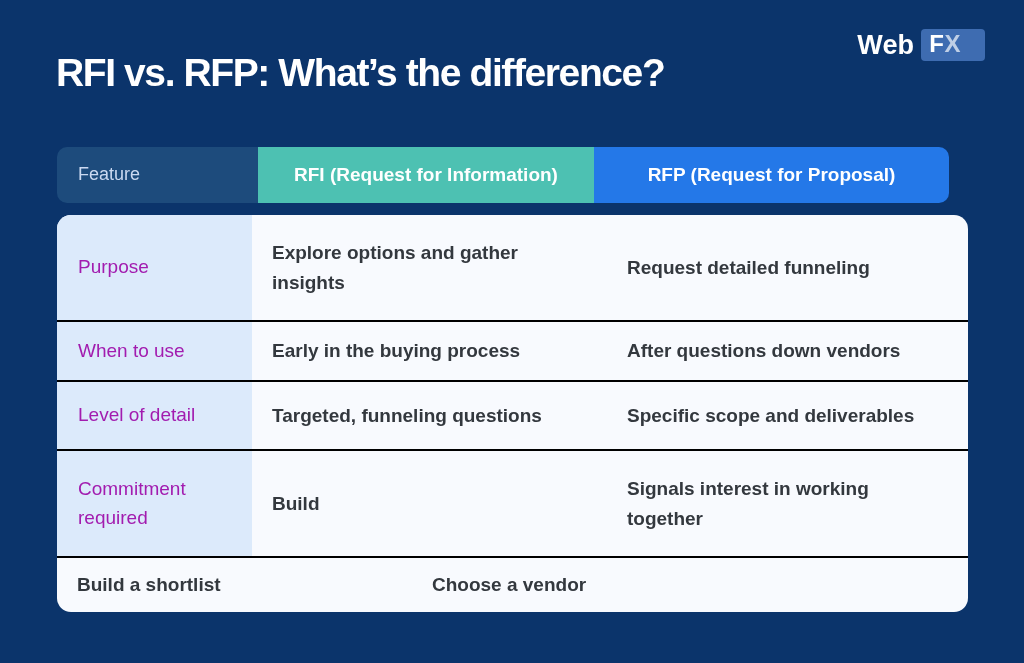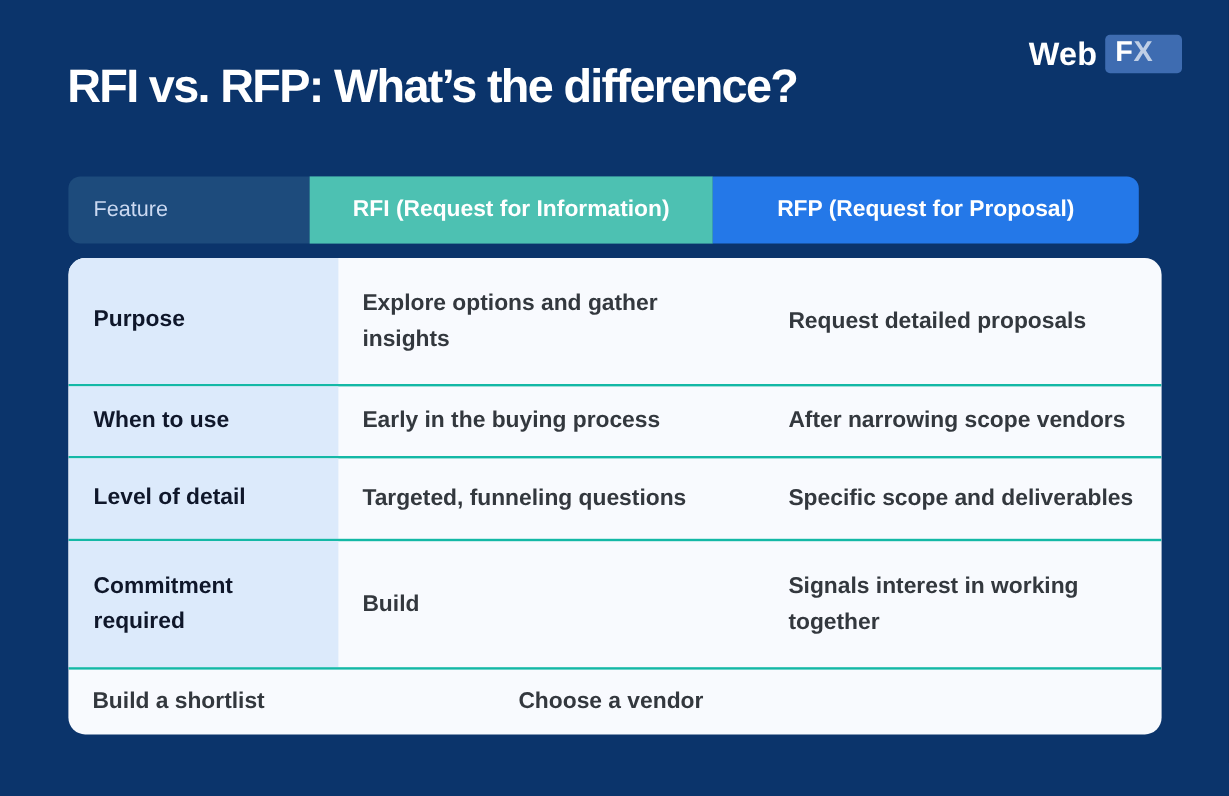--- a/index.html
+++ b/index.html
@@ -68,38 +68,38 @@
   
   .tbody {
     position:absolute; left:57px; top:215px;
     width:911px; height:397px;
     background:#F8FAFE;
     border-radius:14px;
     overflow:hidden;
     display:flex; flex-direction:column;
   }
   .tr { display:flex; flex:none; }
-  .tr + .tr { border-top:2px solid #14b8a6; }
+  .tr + .tr { border-top:2px solid #000000; }
   .tr:nth-child(1){ height:105px; }
   .tr:nth-child(2){ height:60px; }
   .tr:nth-child(3){ height:69px; }
   .tr:nth-child(4){ height:107px; }
   .tr:nth-child(5){ flex:1; }
 
   .td {
     display:flex; align-items:center;
     padding:10px 20px;
     font-size:19px; line-height:1.55;
     color:#33383E;
     font-weight:bold;
   }
   .td-feature {
-    width:225px; flex:none;
+    width:195px; flex:none;
     background:#DCEAFB;
-    font-weight:700; color:#0f172a;
+    font-weight:400; color:#a21caf;
     padding-left:21px;
     line-height:1.5;
   }
   .td-rfi, .td-rfp { width:355px; flex:none; }
 </style>
 </head>
 <body>
 
 <div class="canvas">
 
@@ -114,27 +114,27 @@
     <div class="th th-feature">Feature</div>
     <div class="th th-rfi">RFI (Request for Information)</div>
     <div class="th th-rfp">RFP (Request for Proposal)</div>
   </div>
 
   <div class="tbody">
 
     <div class="tr">
       <div class="td td-feature">Purpose</div>
       <div class="td td-rfi">Explore options and gather insights</div>
-      <div class="td td-rfp">Request detailed proposals</div>
+      <div class="td td-rfp">Request detailed funneling</div>
     </div>
 
     <div class="tr">
       <div class="td td-feature">When to use</div>
       <div class="td td-rfi">Early in the buying process</div>
-      <div class="td td-rfp">After narrowing scope vendors</div>
+      <div class="td td-rfp">After questions down vendors</div>
     </div>
 
     <div class="tr">
       <div class="td td-feature">Level of detail</div>
       <div class="td td-rfi">Targeted, funneling questions</div>
       <div class="td td-rfp">Specific scope and deliverables</div>
     </div>
 
     <div class="tr">
       <div class="td td-feature">Commitment required</div>

